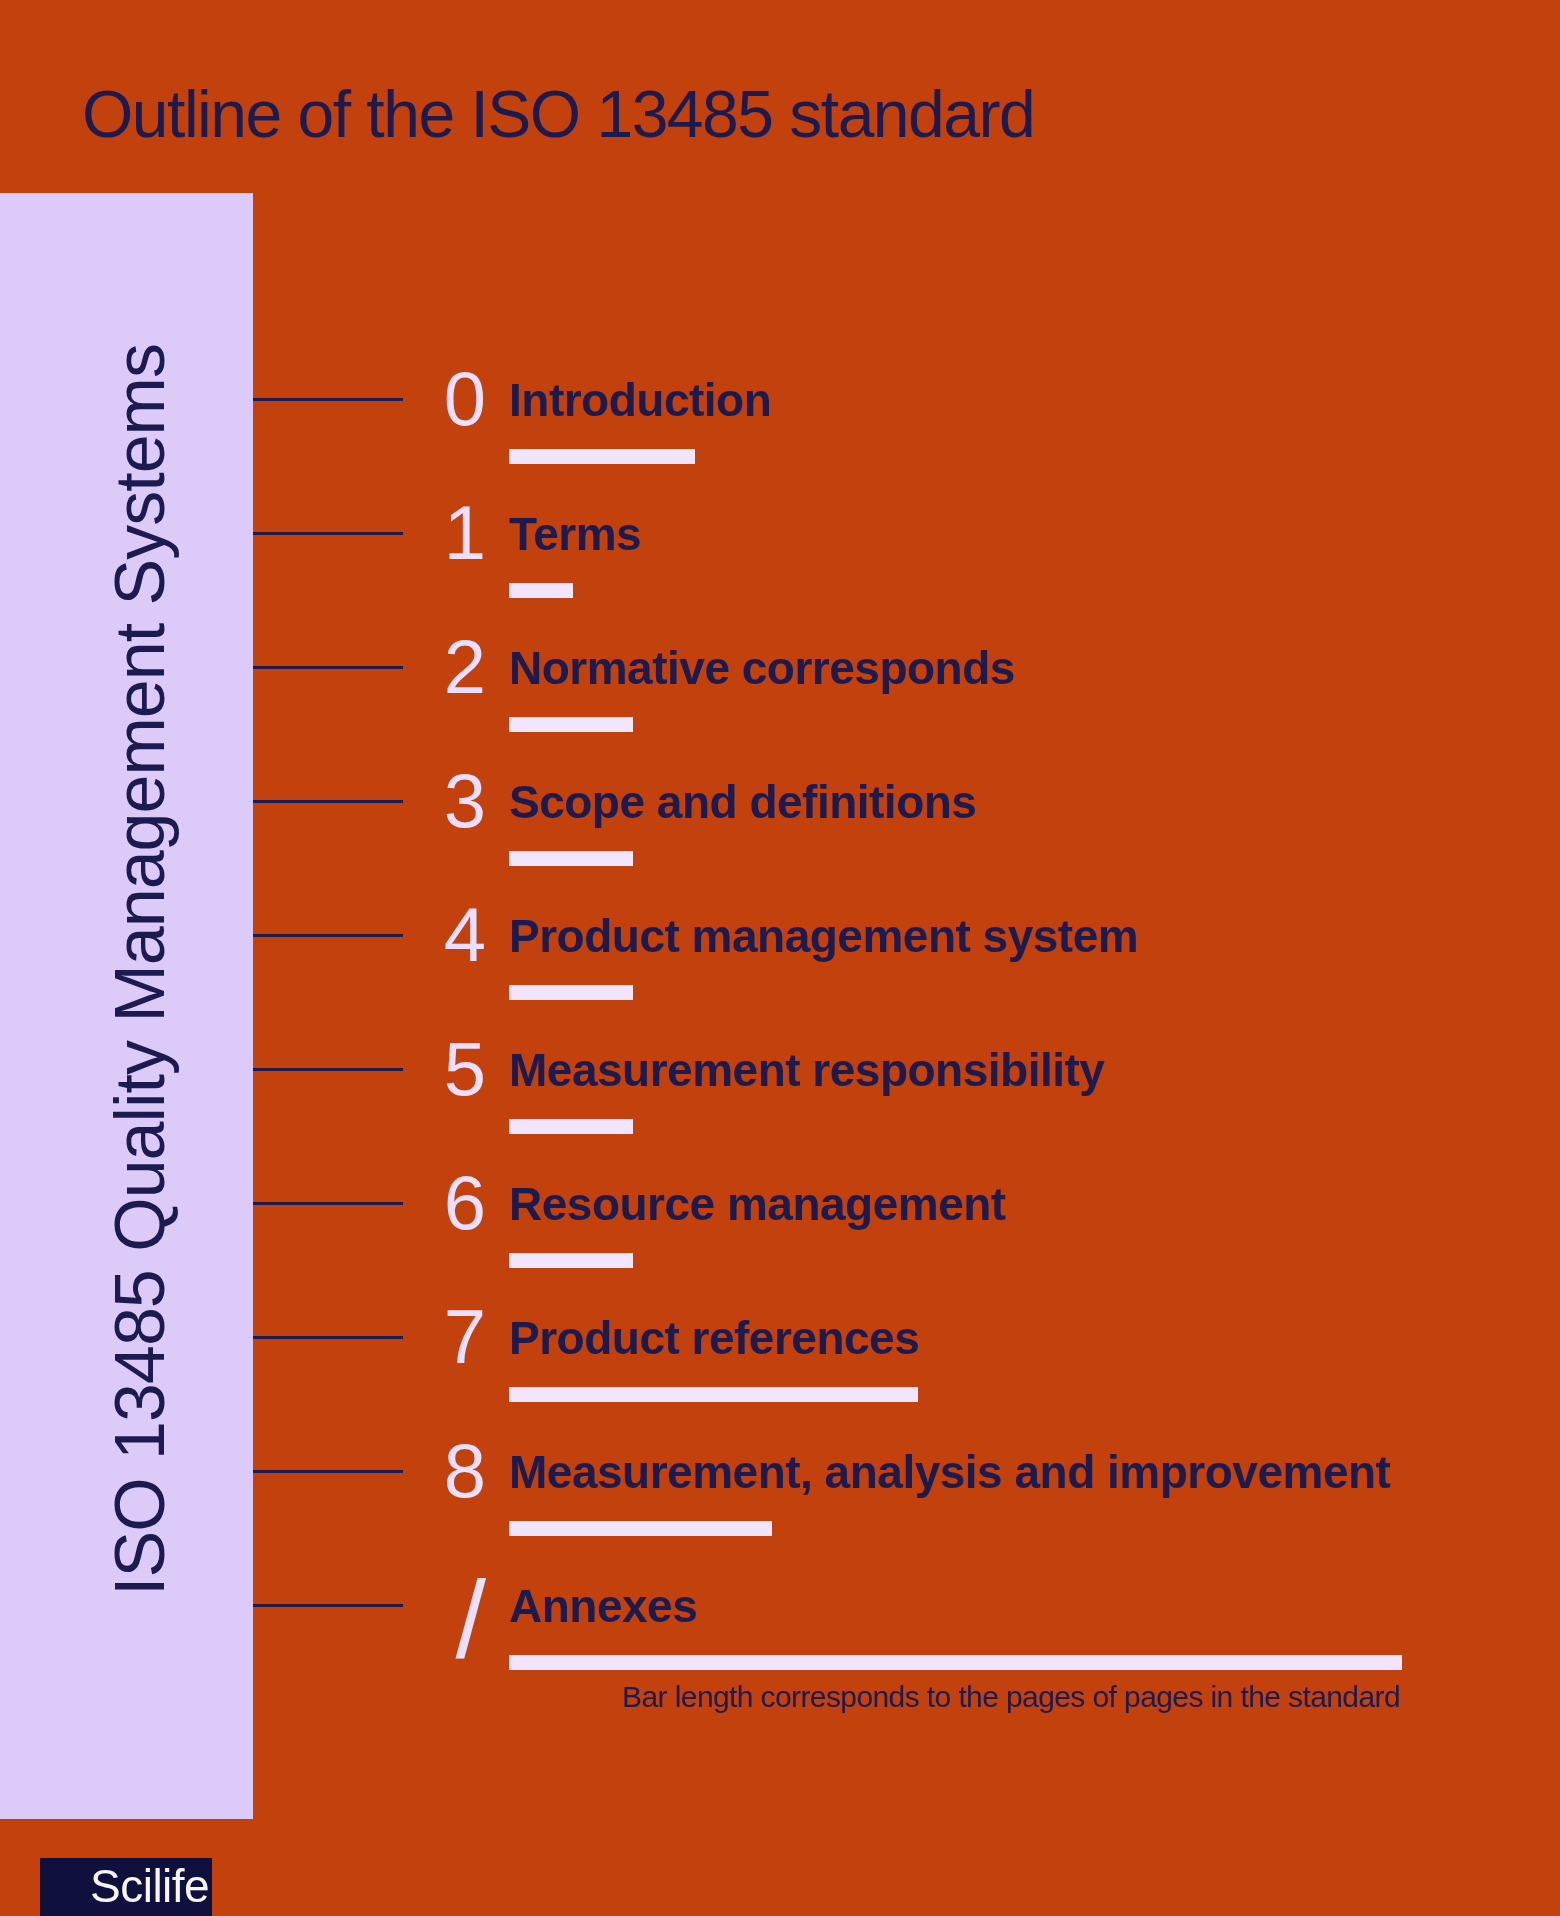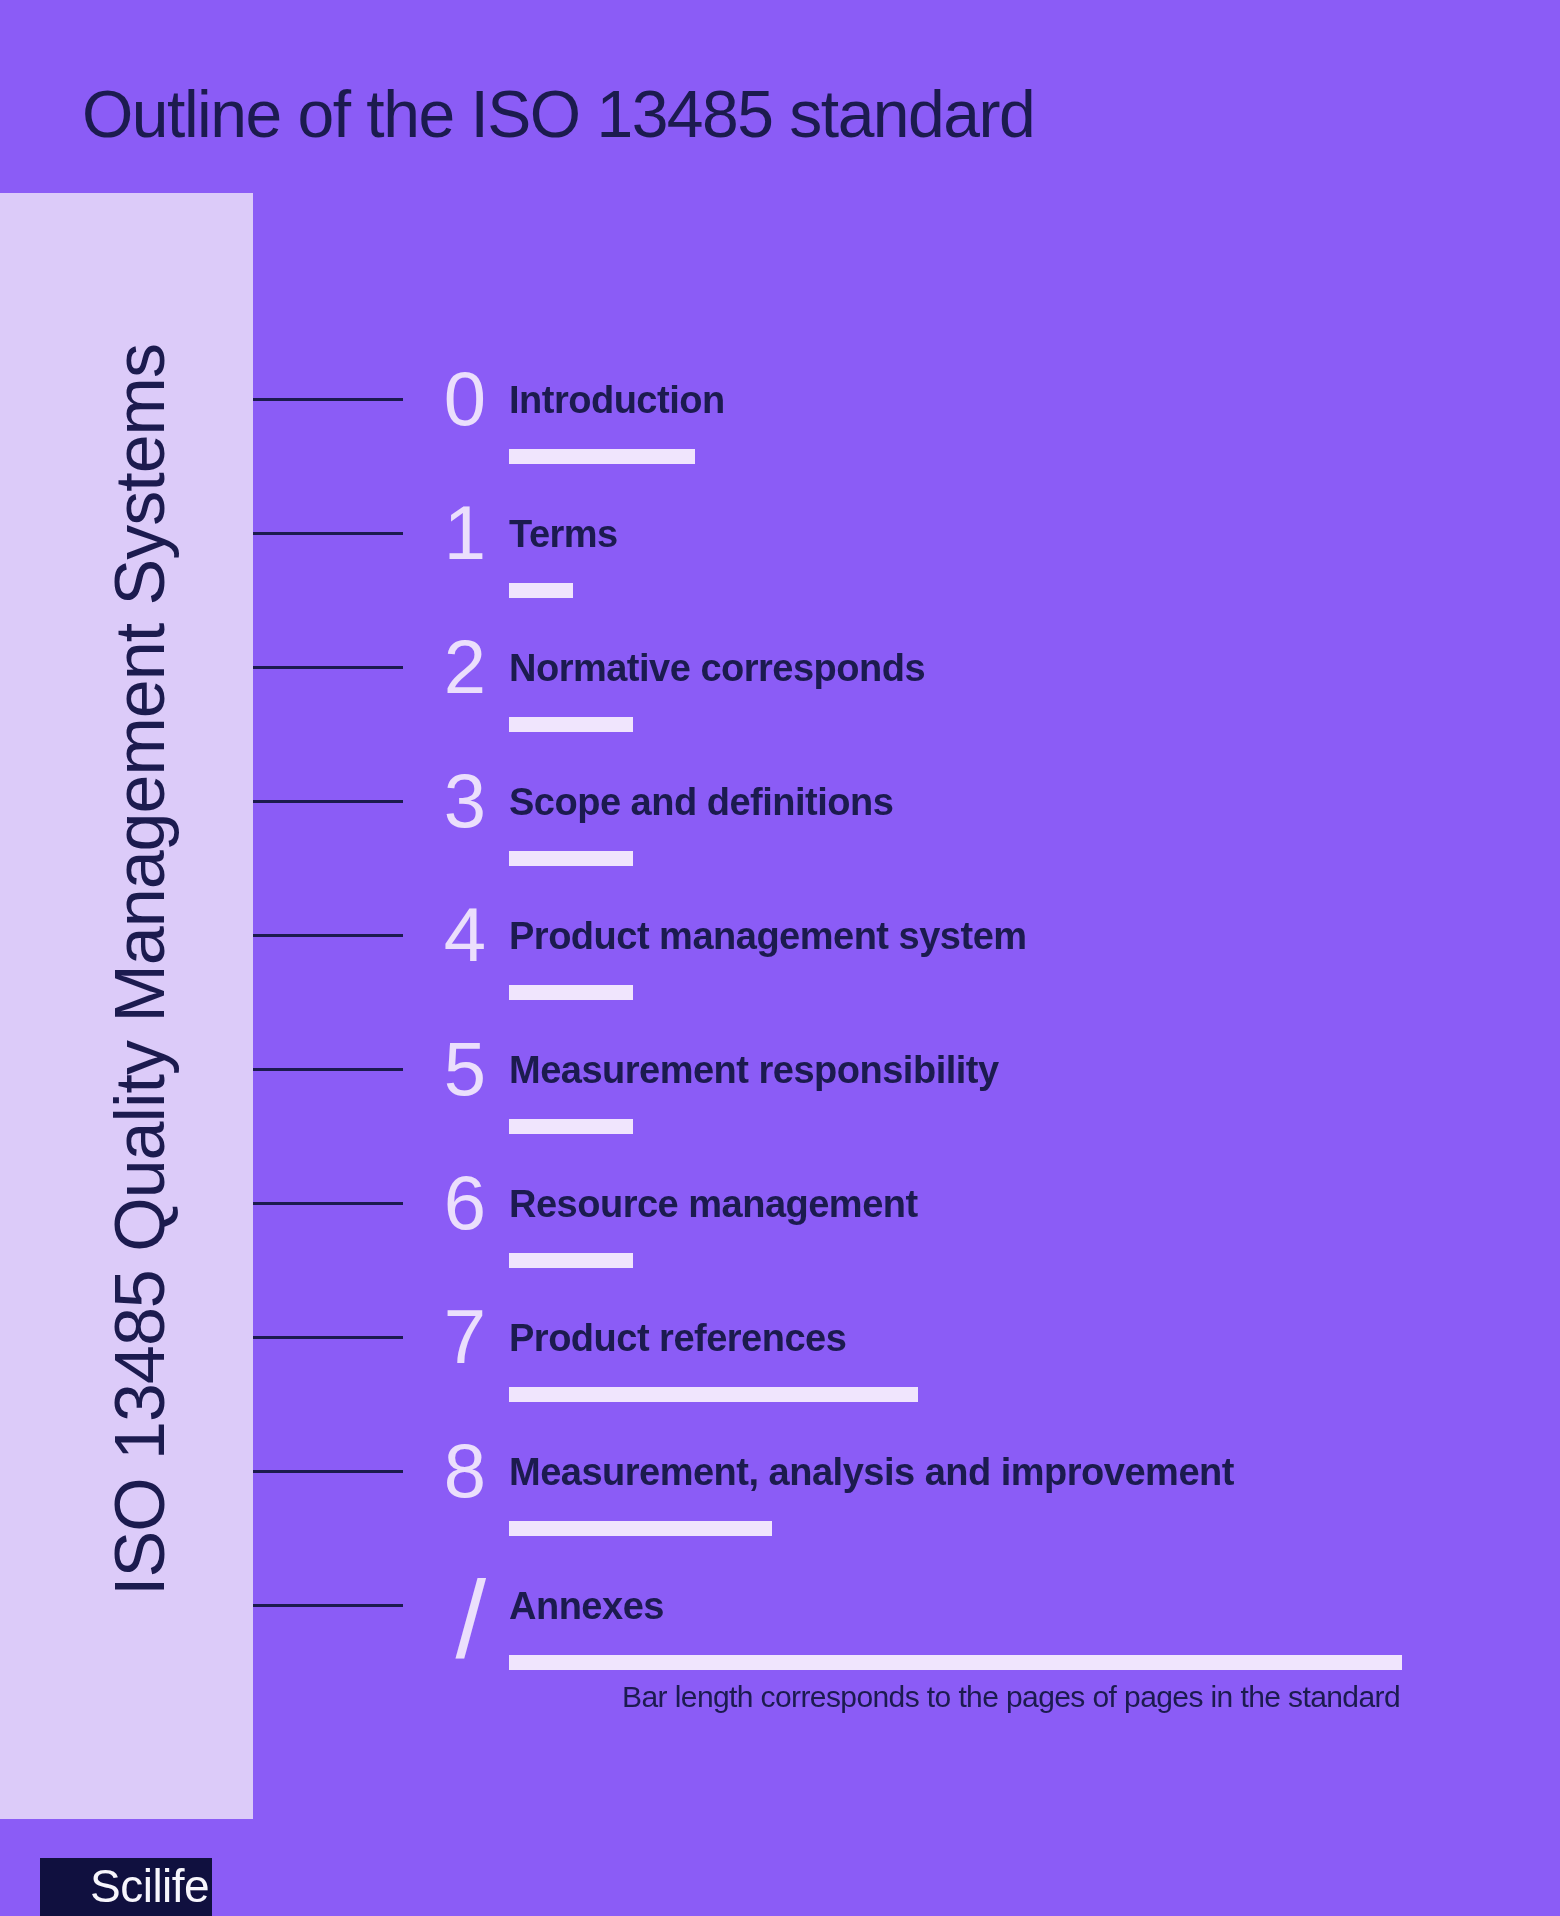--- a/index.html
+++ b/index.html
@@ -1,18 +1,18 @@
 <!DOCTYPE html>
 <html><head>
 <meta charset="utf-8">
 <style>
   html, body { margin:0; padding:0; background:#c9a9f6; }
   .canvas {
     position:relative; width:1560px; height:1916px; overflow:hidden;
-    background:#8b5cf6;
+    background:#c2410c;
     font-family:"Liberation Sans","DejaVu Sans",sans-serif;
   }
   .title {
     position:absolute; left:82px; top:81px; margin:0;
     font-size:66px; font-weight:500; letter-spacing:-1.5px;
     color:#1c1b4f; line-height:1; white-space:nowrap;
   }
   .sidebar {
     position:absolute; left:0; top:193px; width:253px; height:1626px;
     background:#dccbf9;
@@ -29,21 +29,21 @@
     background:#1c1b4f;
   }
   .num {
     position:absolute; left:380px; width:106px; top:36px;
     text-align:right; font-size:76px; line-height:76px;
     font-weight:400; color:#ebdffc;
   }
   .num.slash { font-size:110px; transform:translateY(14px); }
   .label {
     position:absolute; left:509px; top:54px;
-    font-size:38px; line-height:42px; font-weight:700;
+    font-size:46px; line-height:42px; font-weight:700;
     letter-spacing:-0.5px; color:#1c1b4f; white-space:nowrap;text-align:center;
   }
   .bar {
     position:absolute; left:509px; top:124px; height:15px;
     background:#f0e5fd;
   }
   .caption {
     position:absolute; right:160px; top:1680px;
     font-size:30px; letter-spacing:-0.6px; font-weight:400;
     color:#1c1b4f; white-space:nowrap;

